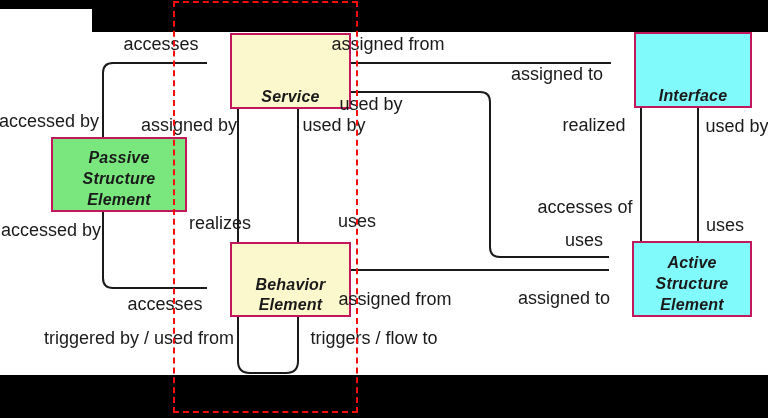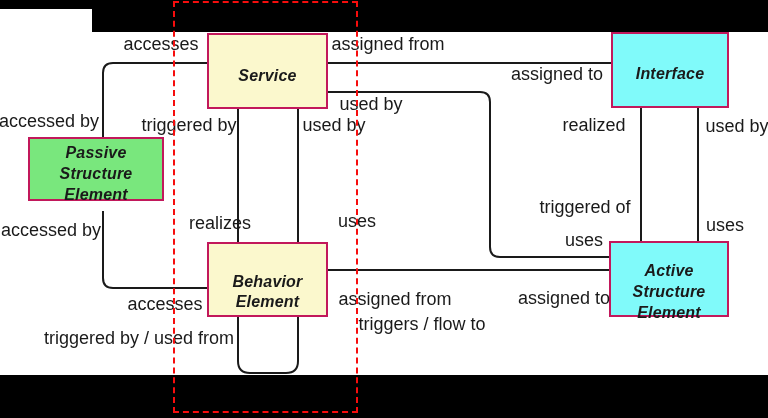--- a/index.html
+++ b/index.html
@@ -13,30 +13,31 @@
   }
   .bar{position:absolute;background:#000000;z-index:1;}
   .bar-top{left:0;top:0;width:768px;height:32px;}
   .bar-top-notch{position:absolute;left:0;top:9px;width:92px;height:23px;background:#ffffff;z-index:2;}
   .bar-bottom{left:0;top:375px;width:768px;height:43px;}
   svg.connectors{position:absolute;left:0;top:0;z-index:3;}
   .node{
     position:absolute;z-index:4;
     border:2px solid #c2185b;
     box-sizing:border-box;
-    display:flex;align-items:center;justify-content:center;
+    display:flex;align-items:flex-end;justify-content:center;
     text-align:center;
+    margin-left:23px;
   }
   .node-title{
     font-weight:bold;font-style:italic;font-size:16px;line-height:21px;
     white-space:pre-line;letter-spacing:0.2px;
   }
   .node-service{left:207px;top:33px;width:121px;height:76px;background:#fbf8cd;padding-top:8px;}
   .node-interface{left:611px;top:32px;width:118px;height:76px;background:#80fafa;padding-top:7px;}
-  .node-passive{left:28px;top:137px;width:136px;height:64px;background:#79e77d;padding-top:8px;}
+  .node-passive{left:28px;top:137px;width:136px;height:75px;background:#79e77d;padding-top:8px;}
   .node-behavior{left:207px;top:242px;width:121px;height:75px;background:#fbf8cd;padding-top:25px;}
   .node-active{left:609px;top:241px;width:120px;height:76px;background:#80fafa;padding-top:24px;}
   .node-behavior .node-title{line-height:20px;}
   .edge-label{
     position:absolute;z-index:5;
     font-size:18px;line-height:17px;white-space:nowrap;
     transform:translateX(-50%);
   }
   .marquee{
     position:absolute;z-index:6;
@@ -88,32 +89,32 @@
   <div class="node node-active">
     <div class="node-title">Active
 Structure
 Element</div>
   </div>
 
   <div class="edge-label" style="left:161px;top:36px;">accesses</div>
   <div class="edge-label" style="left:388px;top:36px;">assigned from</div>
   <div class="edge-label" style="left:557px;top:66px;">assigned to</div>
   <div class="edge-label" style="left:49px;top:113px;">accessed by</div>
-  <div class="edge-label" style="left:189px;top:117px;">triggered by</div>
+  <div class="edge-label" style="left:189px;top:117px;">assigned by</div>
   <div class="edge-label" style="left:371px;top:96px;">used by</div>
   <div class="edge-label" style="left:334px;top:117px;">used by</div>
   <div class="edge-label" style="left:594px;top:117px;">realized</div>
   <div class="edge-label" style="left:737px;top:118px;">used by</div>
   <div class="edge-label" style="left:220px;top:215px;">realizes</div>
   <div class="edge-label" style="left:357px;top:213px;">uses</div>
-  <div class="edge-label" style="left:585px;top:199px;">triggered of</div>
+  <div class="edge-label" style="left:585px;top:199px;">accesses of</div>
   <div class="edge-label" style="left:725px;top:217px;">uses</div>
   <div class="edge-label" style="left:584px;top:232px;">uses</div>
   <div class="edge-label" style="left:51px;top:222px;">accessed by</div>
   <div class="edge-label" style="left:165px;top:296px;">accesses</div>
   <div class="edge-label" style="left:395px;top:291px;">assigned from</div>
   <div class="edge-label" style="left:564px;top:290px;">assigned to</div>
   <div class="edge-label" style="left:139px;top:330px;">triggered by / used from</div>
-  <div class="edge-label" style="left:374px;top:316px;margin-left:48px;">triggers / flow to</div>
+  <div class="edge-label" style="left:374px;top:330px;">triggers / flow to</div>
 
   <div class="marquee"></div>
 
 </div>
 
 </body></html>

